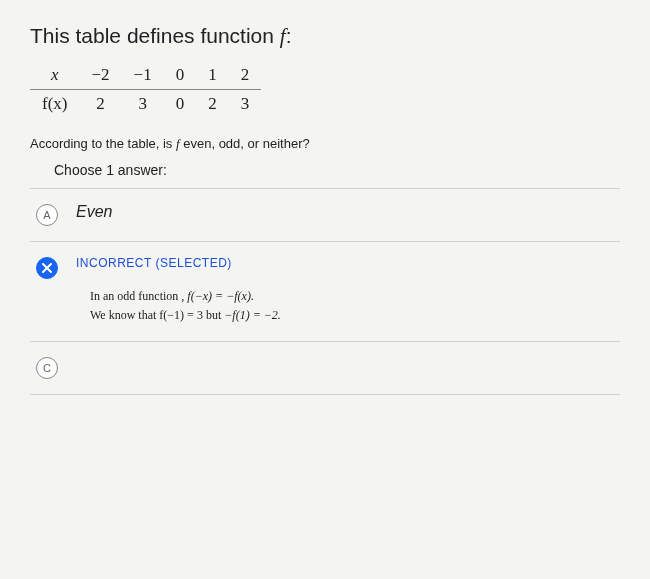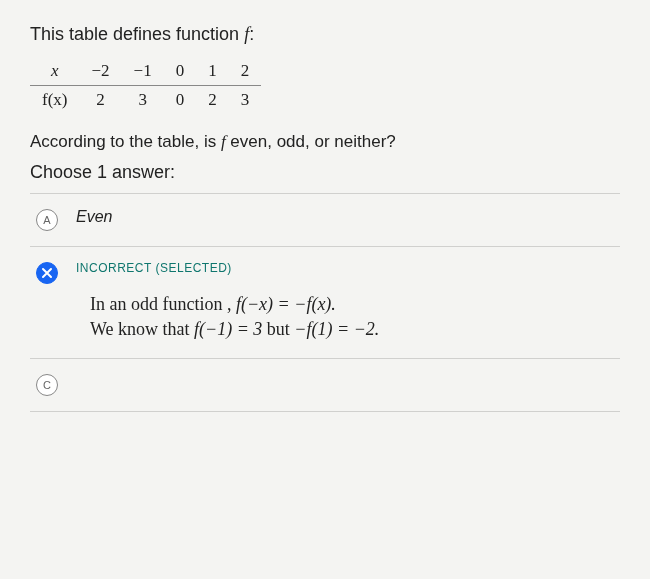--- a/index.html
+++ b/index.html
@@ -5,32 +5,32 @@
   * { box-sizing: border-box; }
   body {
     margin: 0;
     width: 650px;
     height: 579px;
     font-family: -apple-system, "Helvetica Neue", Arial, sans-serif;
     background: #f4f4f2;
     color: #222;
     padding: 24px 30px 10px 30px;
   }
-  .intro { font-size: 18px; margin-bottom: 12px; }
+  .intro { font-size: 21px; margin-bottom: 12px; }
   .math-f { font-family: "Times New Roman", serif; font-style: italic; }
   table.func {
     border-collapse: collapse;
     margin: 4px 0 18px 0;
     font-family: "Times New Roman", serif;
     font-size: 17px;
   }
   table.func td { padding: 4px 12px; text-align: center; }
   table.func tr:first-child td { border-bottom: 1px solid #888; }
-  .question { font-size: 17px; margin-bottom: 10px; font-weight: 500; }
-  .choose { font-size: 18px; margin-bottom: 10px; }
+  .question { font-size: 13px; margin-bottom: 10px; font-weight: 500; }
+  .choose { font-size: 14px; margin-bottom: 10px; margin-left: 24px; }
   hr.sep { border: none; border-top: 1px solid #d0d0ce; margin: 0; }
   .ans {
     display: flex;
     align-items: flex-start;
     padding: 14px 6px;
     min-height: 52px;
   }
   .marker {
     flex: 0 0 22px;
     height: 22px;
@@ -49,26 +49,26 @@
     background: #1865f2;
     border-color: #1865f2;
     position: relative;
   }
   .marker.sel svg { width: 14px; height: 14px; }
   .ans-body { flex: 1; }
   .ans-body .label { font-size: 16px; font-style: italic; }
   .status {
     font-size: 12px;
     letter-spacing: 0.5px;
-    color: #0f766e;
+    color: #1d4ed8;
     margin-bottom: 19px;
   }
   .explain {
     font-family: "Times New Roman", serif;
-    font-size: 18px;
+    font-size: 12px;
     margin-top: 4px;
     padding-left: 14px;
   }
   .explain p { margin: 4px 0; }
 </style>
 </head>
 <body>
 
 <div class="intro">
   <span>This table defines function </span><span class="math-f">f</span><span>:</span>
@@ -115,21 +115,21 @@
 <div class="ans">
   <div class="marker sel">
     <svg viewBox="0 0 14 14">
         <path d="M3 3 L11 11 M11 3 L3 11" stroke="#fff" stroke-width="2" fill="none" stroke-linecap="round"></path>
       </svg>
   </div>
   <div class="ans-body">
     <div class="status">INCORRECT (SELECTED)</div>
     <div class="explain">
       <p><span>In an odd function , </span><span style="font-style:italic;">f(−x) = −f(x).</span></p>
-      <p><span>We know that </span><span style="font-style:italic;">f(−1) = 3</span><span> but </span><span style="font-style:italic;">−f(1) = −2.</span></p>
+      <p><span>We know that </span><span style="">f(−1) = 3</span><span> but </span><span style="font-style:italic;">−f(1) = −2.</span></p>
     </div>
   </div>
 </div>
 
 <hr class="sep">
 
 <div class="ans">
   <div class="marker">C</div>
 </div>
 

